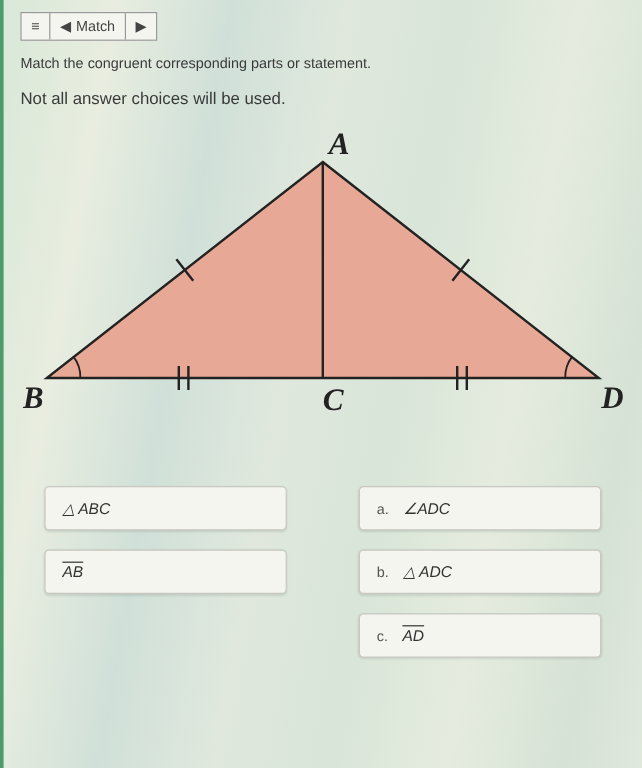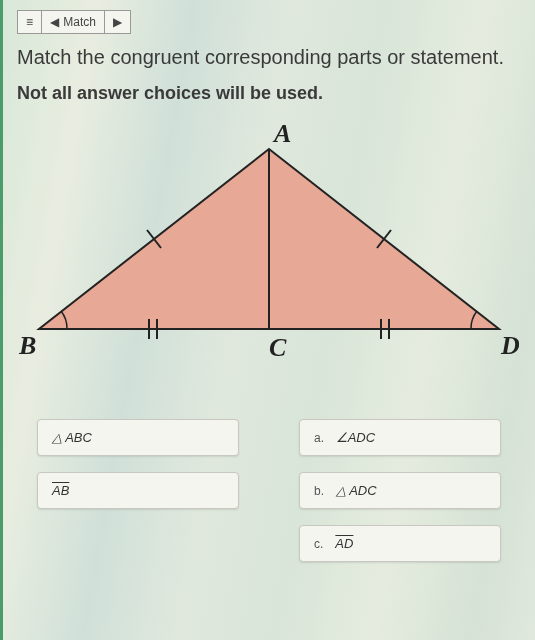--- a/index.html
+++ b/index.html
@@ -22,22 +22,22 @@
   .toolbar > div {
     padding: 4px 8px;
     border-right: 1px solid #999;
     font-size: 12px;
     color: #444;
     display: flex;
     align-items: center;
     gap: 4px;
   }
   .toolbar > div:last-child { border-right: none; }
-  .instruction { font-size: 20px; color: #3a3a3a; margin-bottom: 14px; }
-  .subinstruction { font-size: 18px; color: #3a3a3a; margin-bottom: 20px; font-weight: bold; }
+  .instruction { font-size: 12px; color: #3a3a3a; margin-bottom: 14px; }
+  .subinstruction { font-size: 14px; color: #3a3a3a; margin-bottom: 20px; }
   .figure-wrap { width: 100%; display:flex; justify-content:center; margin-bottom: 50px; }
   svg.figure { width: 500px; height: 245px; }
   .columns {
     display: flex;
     gap: 60px;
     padding: 0 20px;
   }
   .col { display: flex; flex-direction: column; gap: 16px; flex:1; }
   .card {
     background: #f5f5f0;

